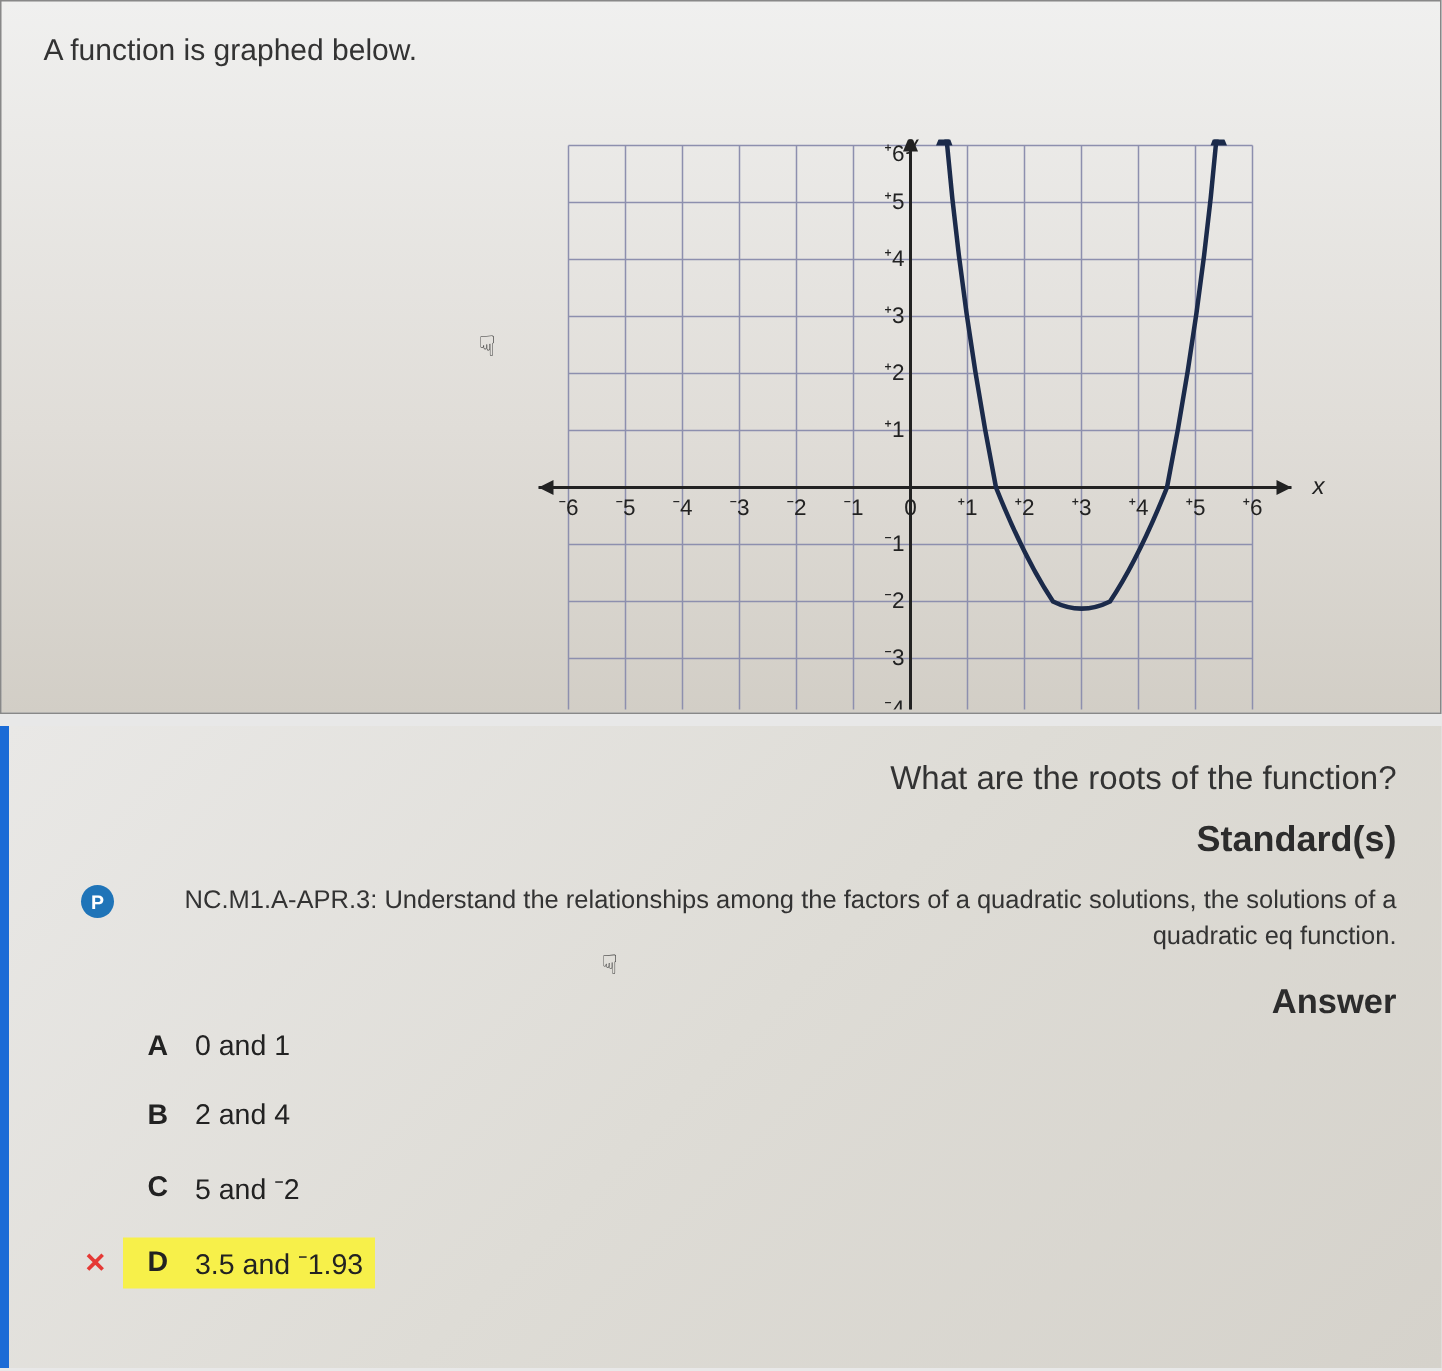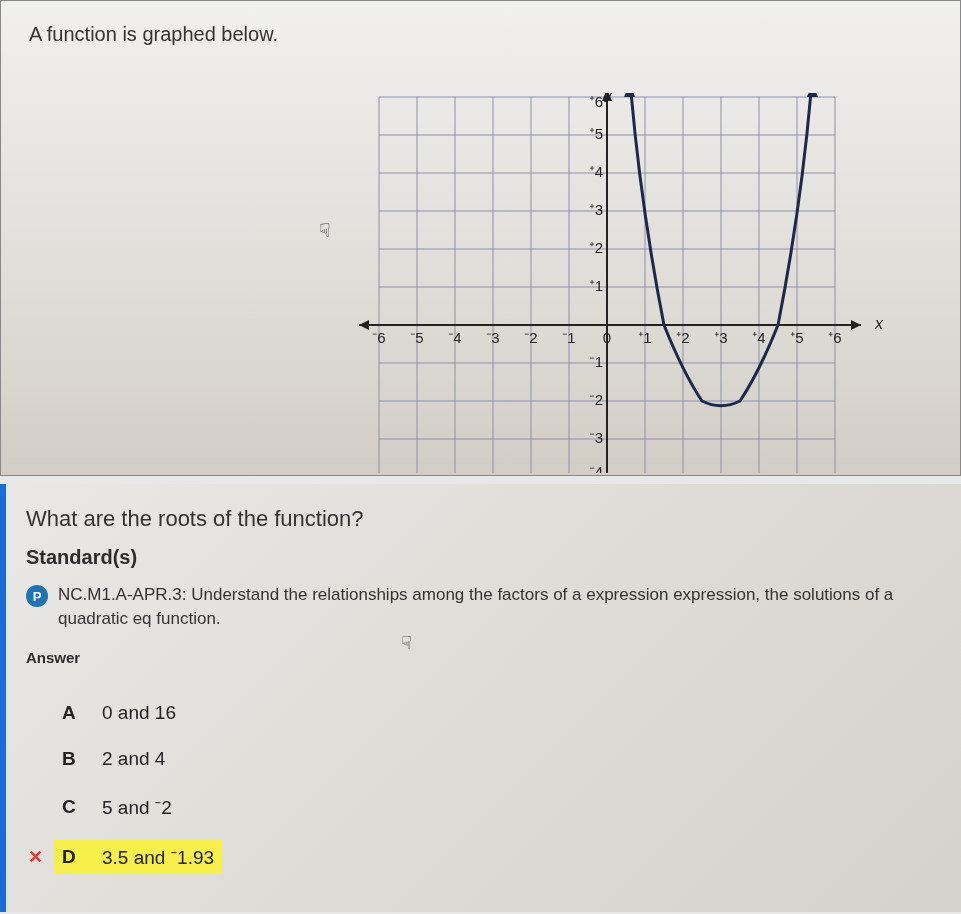--- a/index.html
+++ b/index.html
@@ -32,31 +32,32 @@
       position: absolute;
       left: 318px;
       top: 218px;
       font-size: 19px;
       color: #333;
     }
     .panel-bottom {
       margin-top: 8px;
       background: linear-gradient(135deg, #e9e8e6 0%, #dedcd6 50%, #d5d2cb 100%);
       border-left: 6px solid #1b6bd6;
-      padding: 22px 30px 28px 20px;
+      padding: 22px 30px 28px 48px;
       height: 428px;
       position: relative;
+      text-align: right;
     }
     .question-text {
       font-size: 22px;
       color: #333;
       margin-bottom: 14px;
     }
     .standards-heading {
-      font-size: 20px;
+      font-size: 24px;
       font-weight: 700;
       color: #2c2c2c;
       margin-bottom: 14px;
     }
     .standard-row {
       display: flex;
       align-items: flex-start;
       gap: 10px;
       margin-bottom: 18px;
     }
@@ -73,24 +74,24 @@
       justify-content: center;
       flex-shrink: 0;
       margin-top: 2px;
     }
     .standard-text {
       font-size: 17px;
       color: #333;
       line-height: 1.4;
     }
     .answer-heading {
-      font-size: 15px;
+      font-size: 23px;
       font-weight: 700;
       color: #2c2c2c;
-      margin-bottom: 32px;
+      margin-bottom: 2px;
     }
     .choices { padding-left: 28px; }
     .choice-row {
       display: flex;
       align-items: center;
       gap: 18px;
       margin-bottom: 16px;
       font-size: 19px;
       color: #222;
       padding: 4px 8px;
@@ -211,28 +212,28 @@
       <polygon points="471.2,-10 466,4 477,4" fill="#1b2a4a"></polygon>
     </svg>
   </div>
 </div>
 
 <div class="panel-bottom">
   <div class="question-text">What are the roots of the function?</div>
   <div class="standards-heading">Standard(s)</div>
   <div class="standard-row">
     <div class="standard-badge">P</div>
-    <div class="standard-text">NC.M1.A-APR.3: Understand the relationships among the factors of a expression expression, the solutions of a quadratic eq function.</div>
+    <div class="standard-text">NC.M1.A-APR.3: Understand the relationships among the factors of a quadratic solutions, the solutions of a quadratic eq function.</div>
   </div>
   <span class="cursor-icon-2">☟</span>
   <div class="answer-heading">Answer</div>
   <div class="choices">
     <div class="choice-row">
       <span class="choice-letter">A</span>
-      <span>0 and 16</span>
+      <span>0 and 1</span>
     </div>
     <div class="choice-row">
       <span class="choice-letter">B</span>
       <span>2 and 4</span>
     </div>
     <div class="choice-row">
       <span class="choice-letter">C</span>
       <span>5 and ⁻2</span>
     </div>
     <div class="choice-row selected-wrong">

